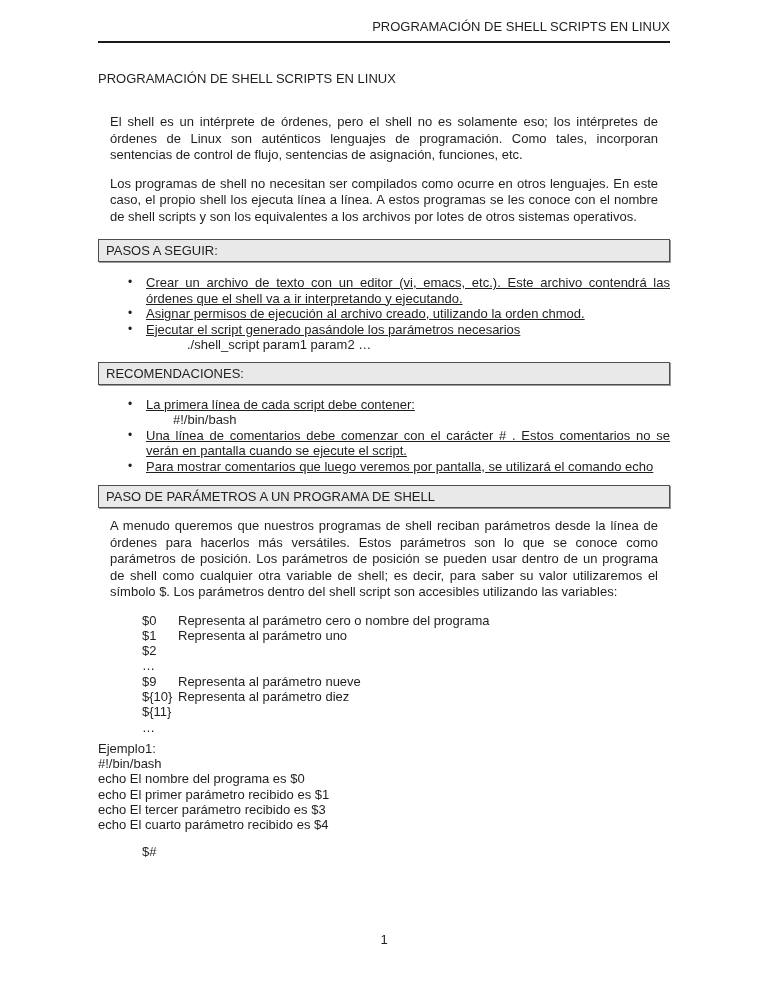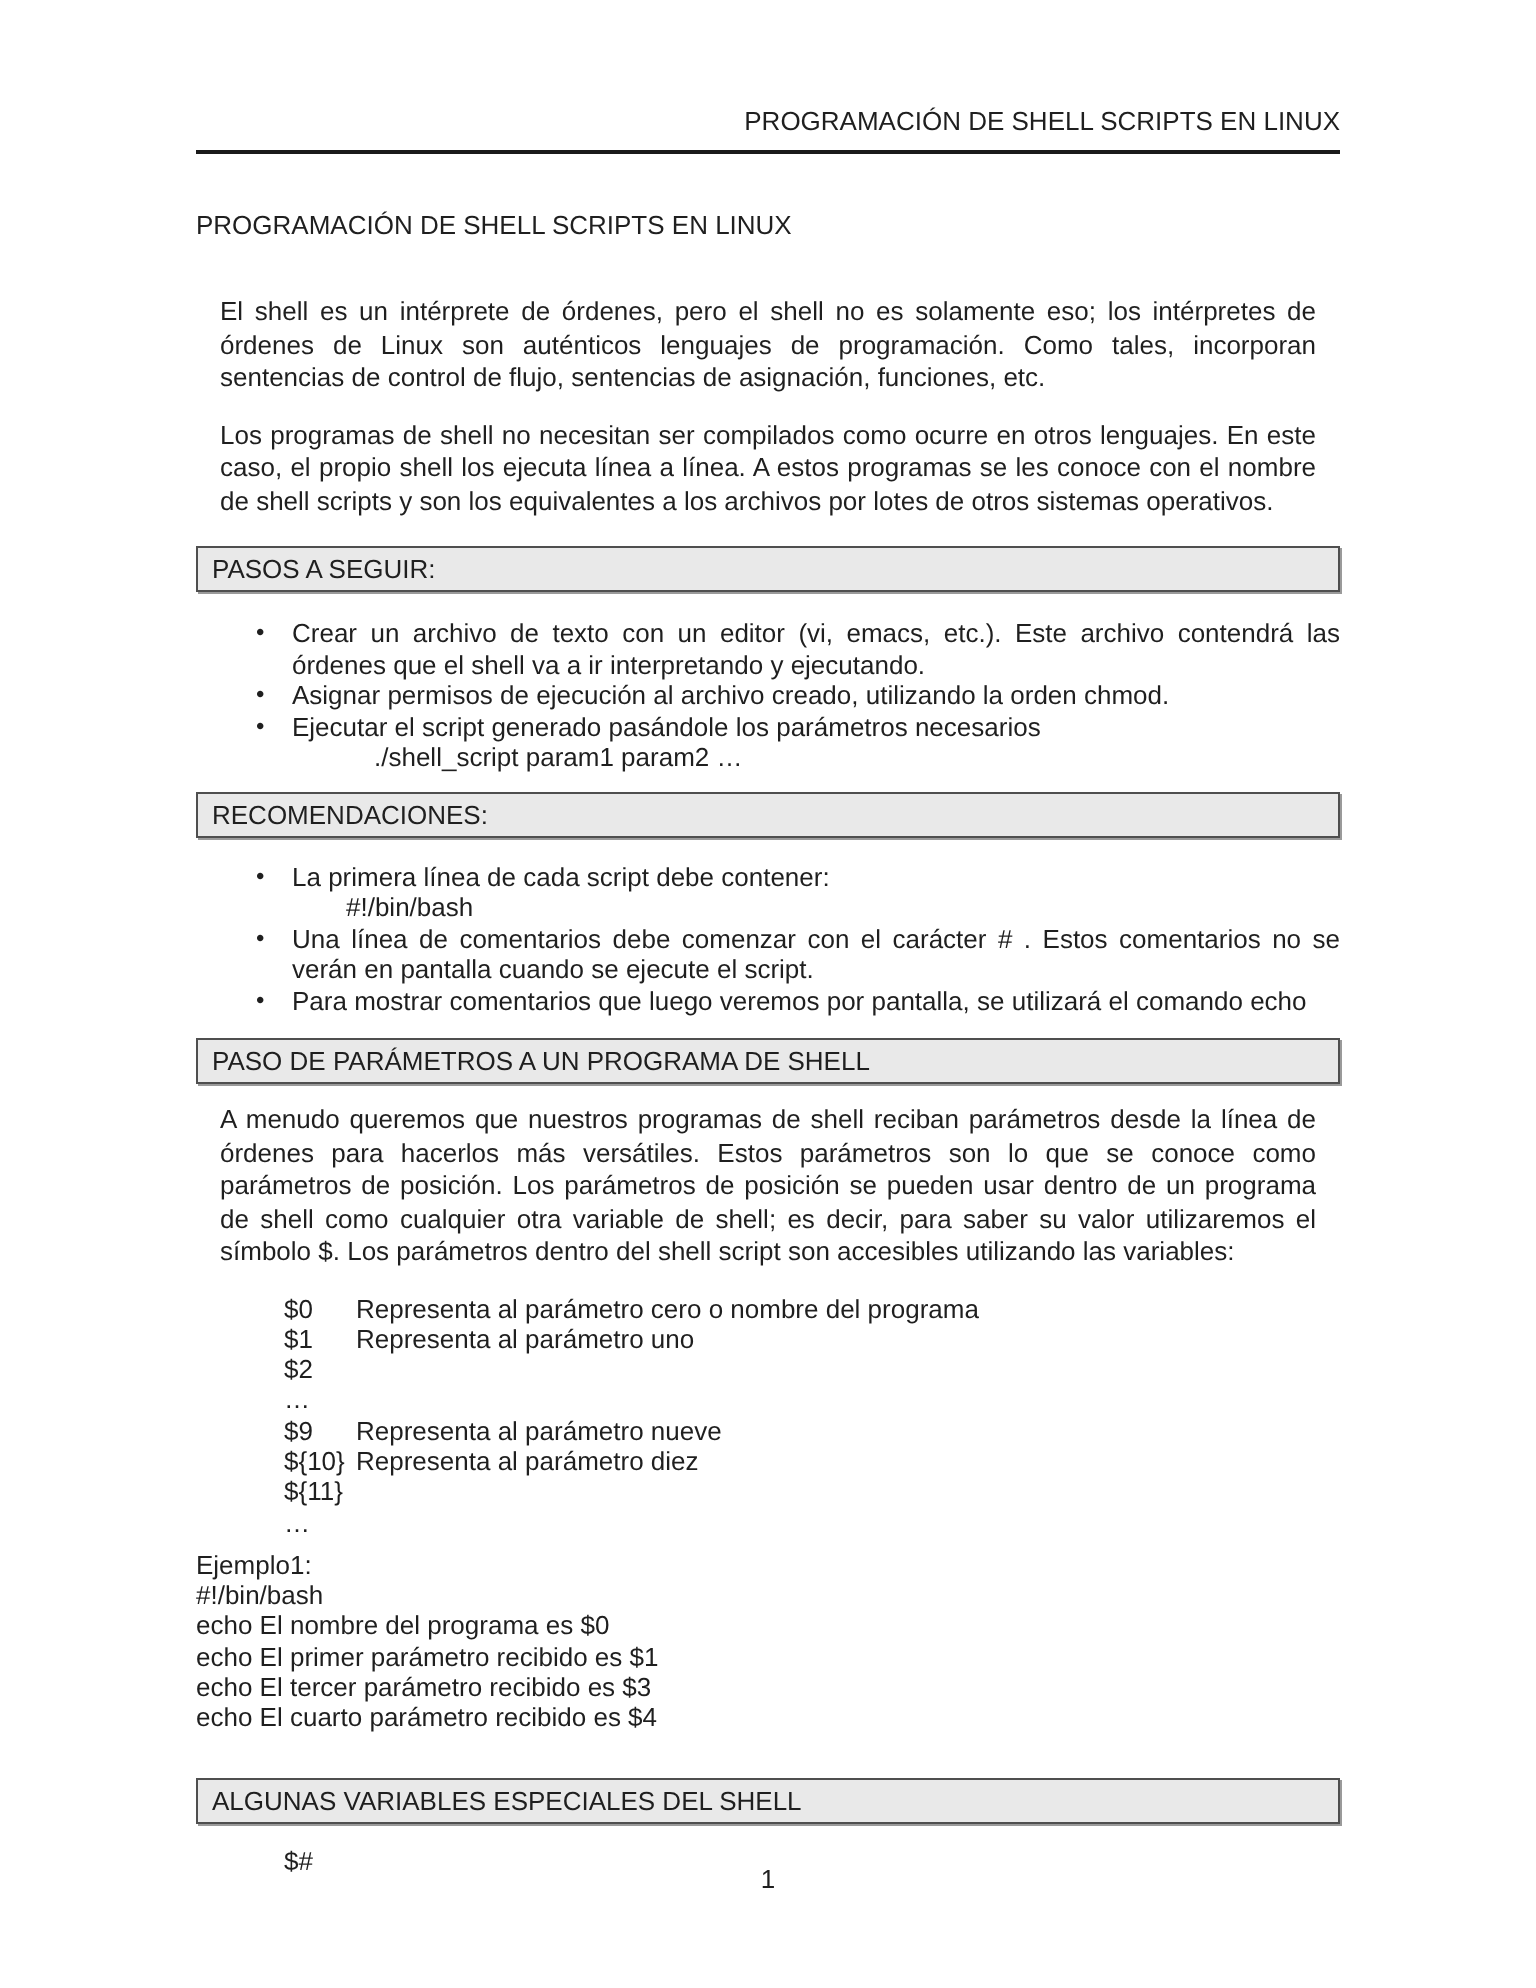--- a/index.html
+++ b/index.html
@@ -5,22 +5,22 @@
   html, body { margin: 0; padding: 0; }
   body {
     width: 768px; height: 994px;
     background: #ffffff;
     font-family: "Liberation Sans", sans-serif;
     color: var(--text, #1f1f1f);
     overflow: hidden;
   }
   .page { position: relative; width: 768px; height: 994px; }
   .content {
-    position: absolute; left: 98px; top: 16px;
-    width: 572px; padding-top: 38px;
+    position: absolute; left: 98px; top: 0;
+    width: 572px; padding-top: 20px;
     font-size: 13px;
   }
   .running-header {
     text-align: right;
     font-size: 13px; line-height: 14px;
     padding-bottom: 7px;
     border-bottom: 2px solid var(--rule, #1a1a1a);
   }
   .doc-title {
     margin: 28px 0 0 0;
@@ -43,21 +43,21 @@
   .hbox-param        { margin-top: 11px; }
   .hbox-especiales   { margin-top: 22px; }
   .bullets { margin: 0; padding: 0; list-style: none; line-height: 15.5px; }
   .bullets-pasos { margin-top: 13px; }
   .bullets-recom { margin-top: 12px; }
   .bullet-row { display: flex; }
   .bullet-marker {
     flex: 0 0 18px; margin-left: 30px;
     text-align: left; font-size: 12px;
   }
-  .bullet-text { flex: 1; text-align: justify; }
+  .bullet-text { flex: 1; text-align: justify; text-decoration: underline; }
   .subline-cmd  { margin-left: 89px; line-height: 15.5px; }
   .subline-bash { margin-left: 75px; line-height: 15.5px; }
   .para-parametros { margin-top: 10px; }
   .var-table { margin-top: 10px; line-height: 15.3px; }
   .var-row { display: flex; }
   .var-name { flex: 0 0 36px; margin-left: 44px; }
   .var-desc { flex: 1; }
   .example { margin-top: 6px; line-height: 15.3px; }
   .example div { white-space: pre-wrap; }
   .special-vars { margin-top: 11px; line-height: 15.3px; }
@@ -165,23 +165,20 @@
 
     <div class="example">
       <div>Ejemplo1:</div>
       <div>#!/bin/bash</div>
       <div>echo El nombre del programa es $0</div>
       <div>echo El primer parámetro recibido es $1</div>
       <div>echo El tercer parámetro recibido es $3</div>
       <div>echo El cuarto parámetro recibido es $4</div>
     </div>
 
-    <div class="hbox hbox-especiales">
-      <span>ALGUNAS VARIABLES ESPECIALES DEL SHELL</span>
-    </div>
 
     <div class="var-table special-vars">
       <div class="var-row">
         <span class="var-name">$#</span>
       </div>
     </div>
 
   </div>
 
   <div class="page-number">1</div>

